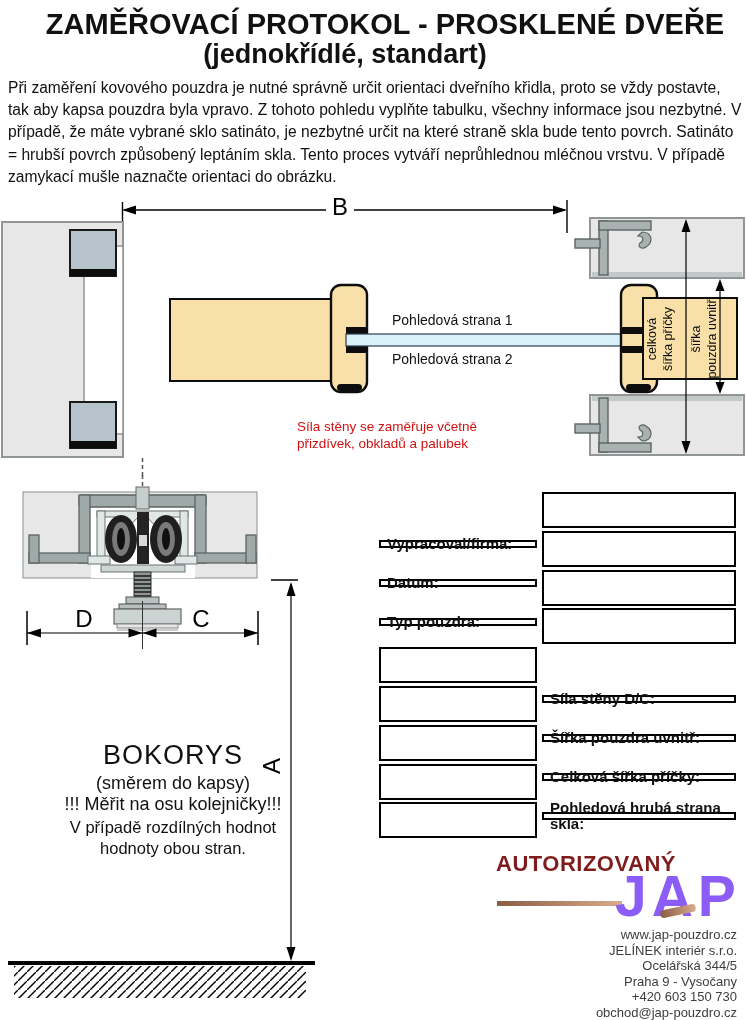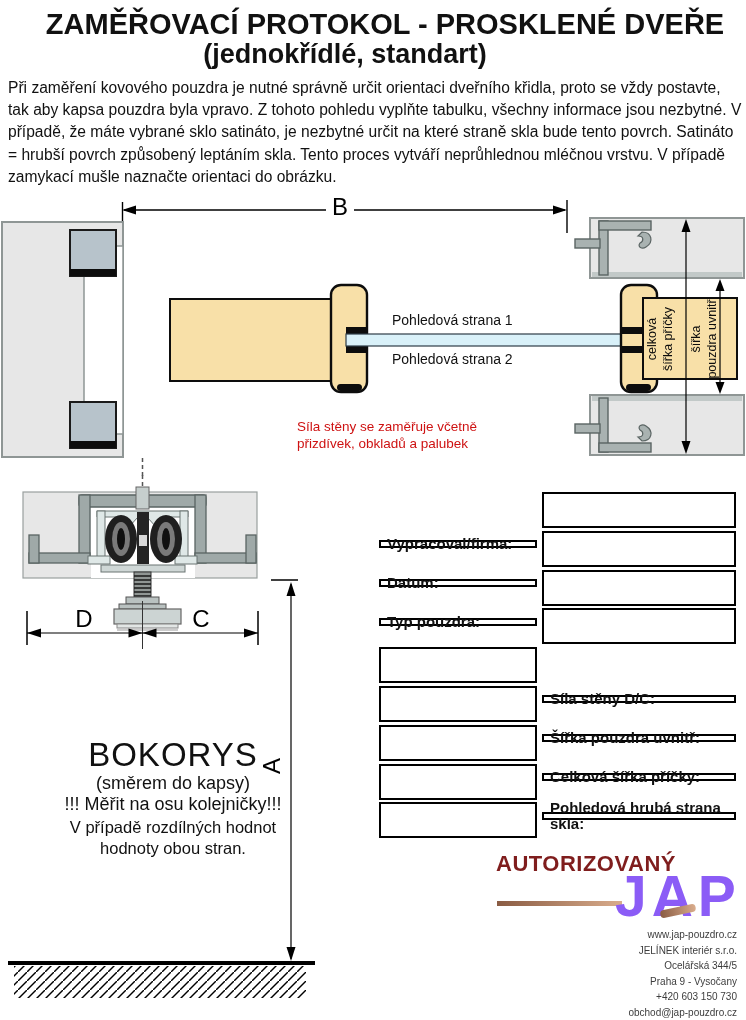--- a/index.html
+++ b/index.html
@@ -12,32 +12,32 @@
   svg text{font-family:"Liberation Sans",sans-serif;}
   
   #formgrid{left:379px;top:492px;width:358px;display:grid;
             grid-template-columns:158px 194px;column-gap:5px;
             grid-template-rows:repeat(9,36px);row-gap:2.8px;}
   .fcell{border:2px solid #000;background:#fff;}
   .flabel{font-weight:bold;font-size:15px;line-height:16px;padding:2px 2px 2px 6px;
           display:flex;align-items:center;margin-top:48px;}
   
   #boktext{left:8px;top:737px;width:330px;text-align:center;}
-  #bok-h{font-size:33px;letter-spacing:1px;line-height:36px;}
+  #bok-h{font-size:27px;letter-spacing:1px;line-height:36px;}
   .bok-sub{font-size:18px;line-height:21px;}
   #bok-note{margin-top:2px;font-size:16.5px;line-height:21px;}
   
   #dealer1{left:496px;top:851px;font-size:22px;font-weight:bold;color:#7f1d1d;letter-spacing:.5px;}
   #dealer2{left:496px;top:875px;font-size:22px;font-weight:bold;color:#B5846A;letter-spacing:.5px;}
   #dealer-bar{left:497px;top:901px;width:125px;height:5px;
               background:linear-gradient(90deg,#8A5C43,#D9AC8C);}
   #jap{left:615px;top:866px;font-size:57px;line-height:60px;font-weight:bold;color:#8b5cf6;letter-spacing:5px;}
   #jap-swoosh{left:660px;top:907px;width:36px;height:8px;border-radius:4px;
               background:linear-gradient(90deg,#8A5C43,#D9AC8C);transform:rotate(-12deg);}
-  #contact{right:9px;top:927px;text-align:right;font-size:10px;line-height:15.5px;color:#3d3d3d;}
+  #contact{right:9px;top:927px;text-align:right;font-size:13px;line-height:15.5px;color:#3d3d3d;}
 </style>
 </head>
 <body>
 
 <div id="page">
 
   <div class="abs" id="title1">ZAMĚŘOVACÍ PROTOKOL - PROSKLENÉ DVEŘE</div>
   <div class="abs" id="title2">(jednokřídlé, standart)</div>
   <div class="abs" id="intro">Při zaměření kovového pouzdra je nutné správně určit orientaci dveřního křidla, proto se vždy postavte, tak aby kapsa pouzdra byla vpravo. Z tohoto pohledu vyplňte tabulku, všechny informace jsou nezbytné. V případě, že máte vybrané sklo satináto, je nezbytné určit na které straně skla bude tento povrch. Satináto = hrubší povrch způsobený leptáním skla. Tento proces vytváří neprůhlednou mléčnou vrstvu. V případě zamykací mušle naznačte orientaci do obrázku.</div>
 

